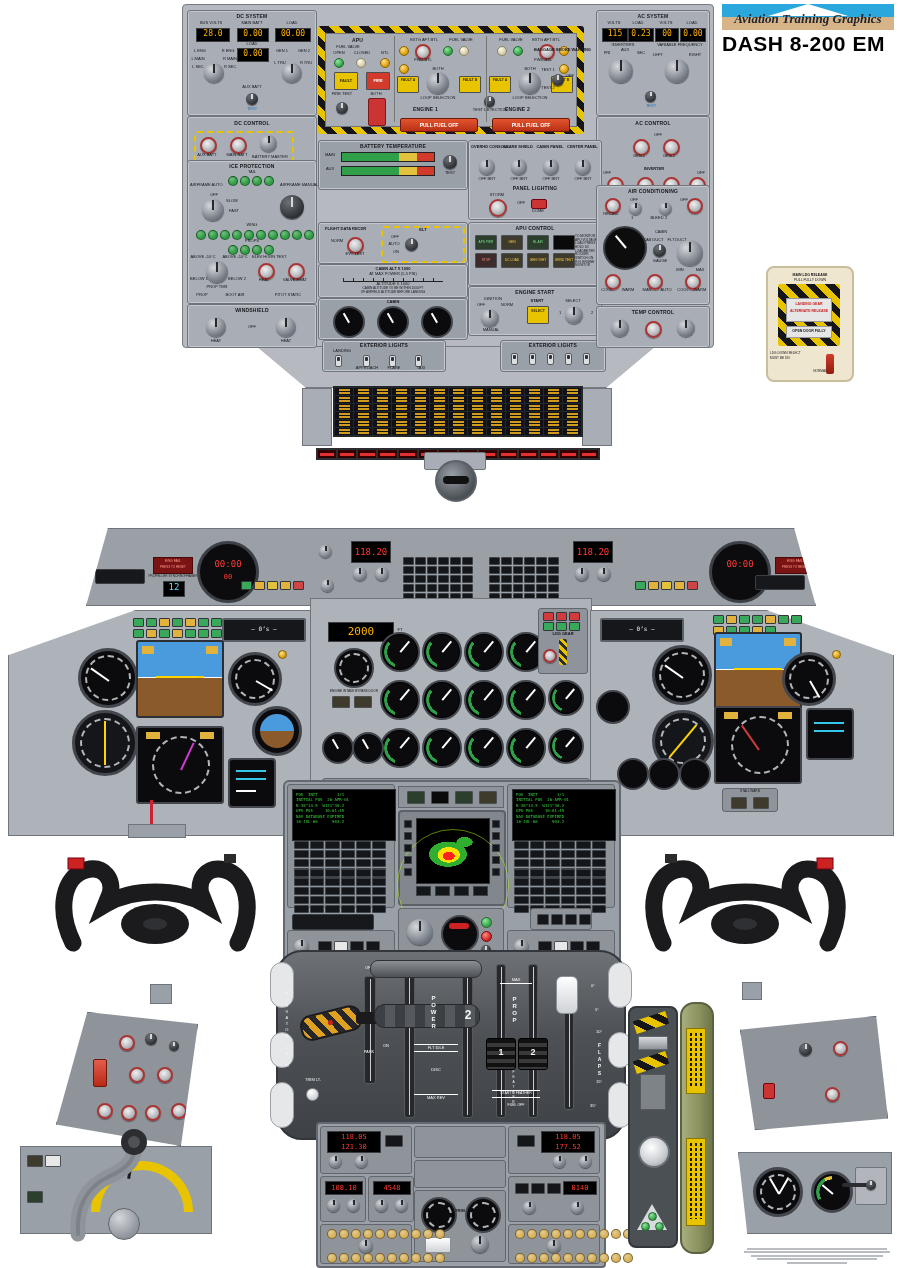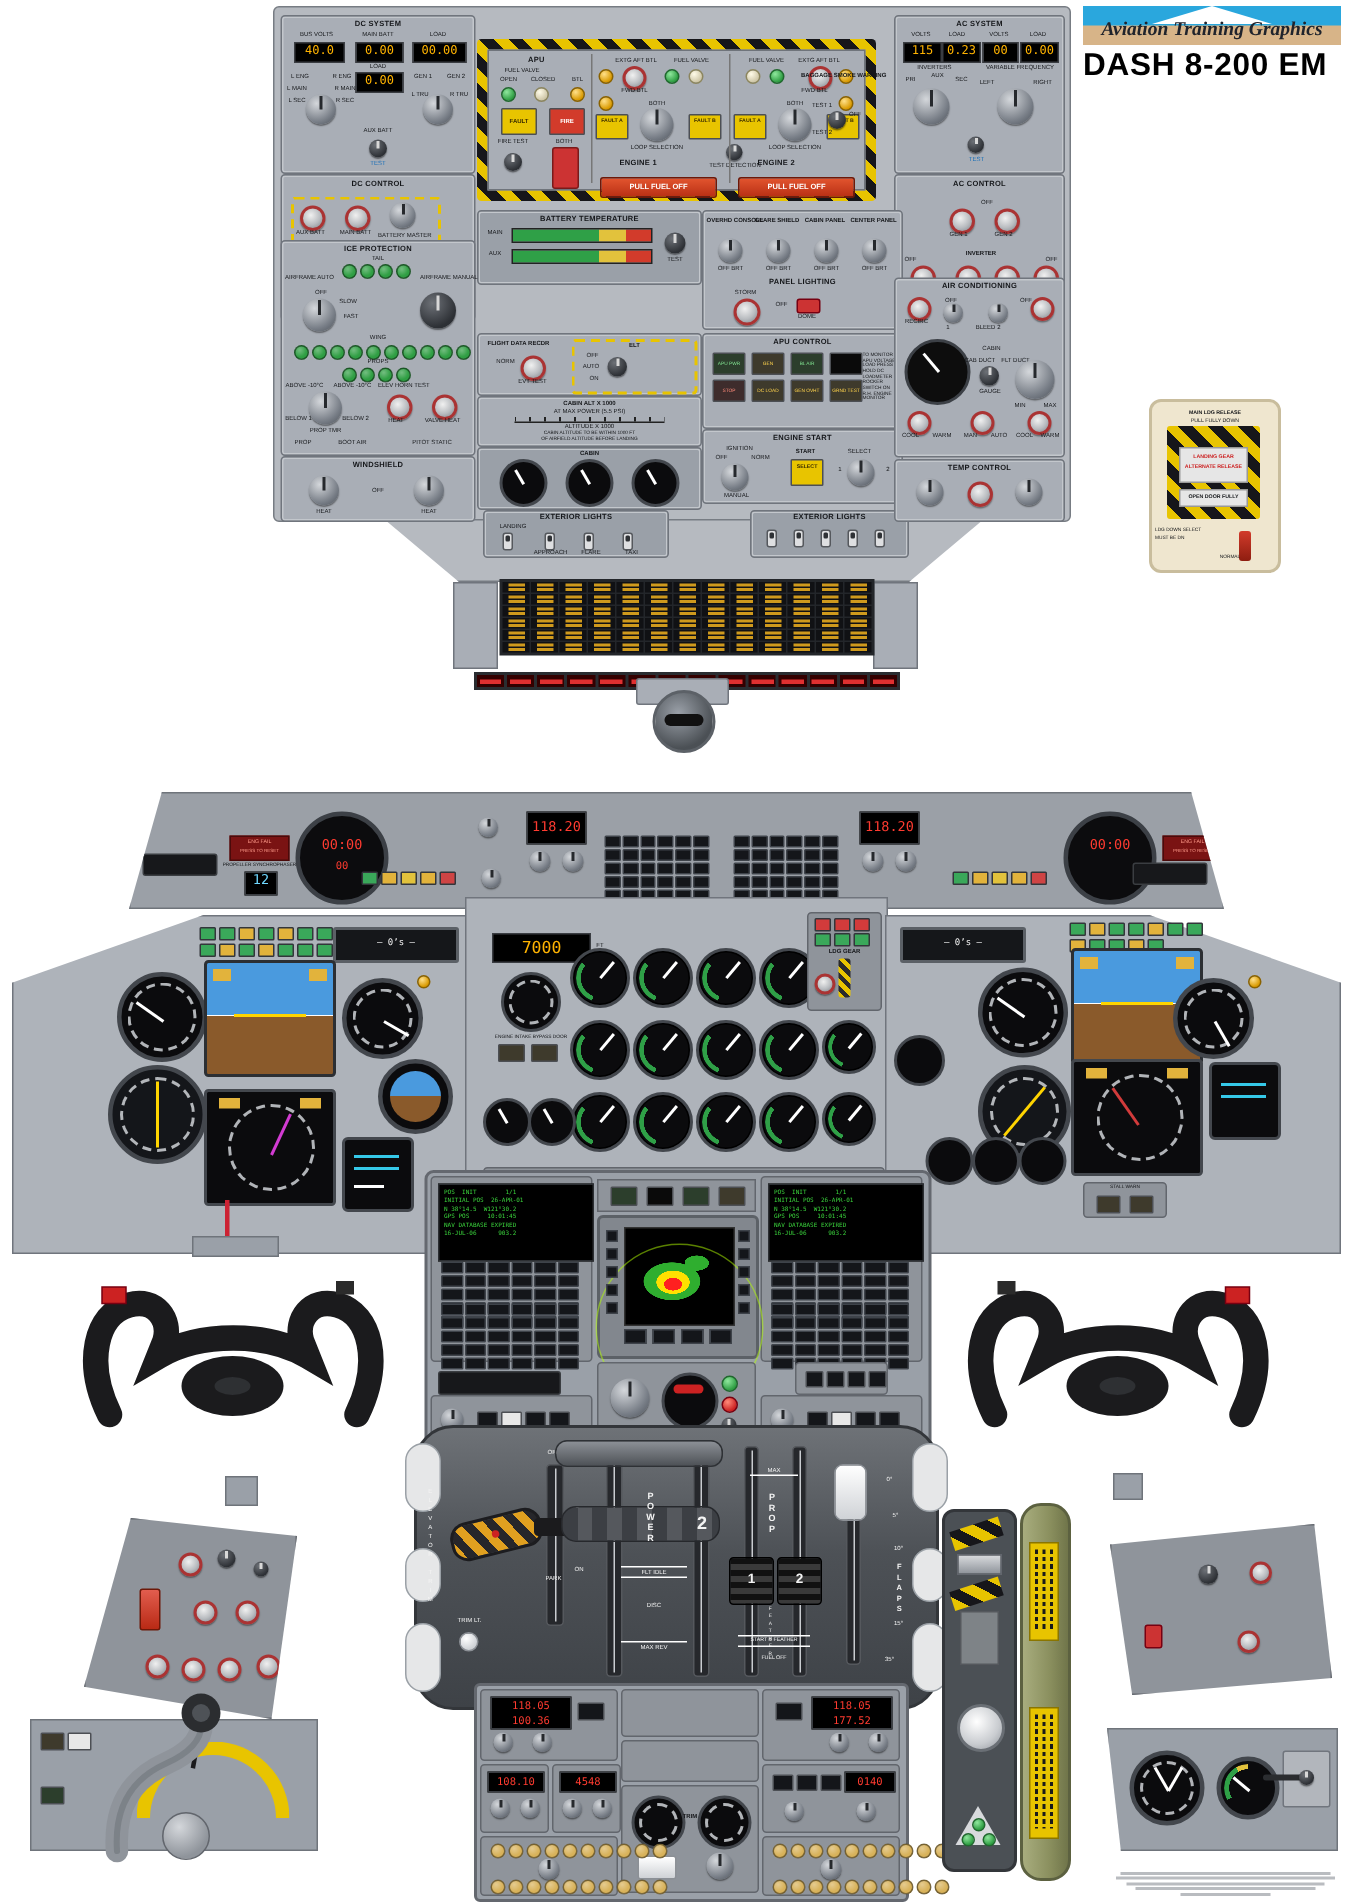--- a/index.html
+++ b/index.html
@@ -67,21 +67,21 @@
     <div class="abs" style="left:0;top:7px;width:172px;text-align:center;font-family:'Liberation Serif',serif;font-style:italic;font-weight:bold;font-size:13px;color:#20242c;">Aviation Training Graphics</div>
   </div>
   <div class="abs" style="left:722px;top:32px;width:176px;font-size:21px;font-weight:bold;color:#000;letter-spacing:.5px;">DASH 8-200 EM</div>
 
   <div class="abs" style="left:182px;top:4px;width:530px;height:342px;background:#b6bac0;border:1px solid #777c83;border-radius:4px;"></div>
   <div class="abs" style="left:206px;top:346px;width:498px;height:40px;background:#b6bac0;border:1px solid #777c83;clip-path:polygon(10% 0,90% 0,80% 100%,20% 100%);"></div>
 
   <div class="p" style="left:187px;top:10px;width:128px;height:104px;">
     <div class="tt" style="left:0;right:0;top:2px;">DC SYSTEM</div>
     <div class="lb" style="left:6px;top:10px;width:34px;">BUS VOLTS</div>
-    <div class="seg" style="left:8px;top:17px;width:32px;height:12px;font-size:8px;">40.0</div>
+    <div class="seg" style="left:8px;top:17px;width:32px;height:12px;font-size:8px;">28.0</div>
     <div class="lb" style="left:48px;top:10px;width:32px;">MAIN BATT</div>
     <div class="seg" style="left:49px;top:17px;width:30px;height:12px;font-size:8px;">0.00</div>
     <div class="lb" style="left:88px;top:10px;width:32px;">LOAD</div>
     <div class="seg" style="left:87px;top:17px;width:34px;height:12px;font-size:8px;">00.00</div>
     <div class="lb" style="left:52px;top:31px;width:24px;">LOAD</div>
     <div class="seg" style="left:49px;top:37px;width:30px;height:12px;font-size:8px;">0.00</div>
     <div class="lb" style="left:2px;top:38px;width:20px;">L ENG</div>
     <div class="lb" style="left:30px;top:38px;width:20px;">R ENG</div>
     <div class="lb" style="left:0px;top:46px;width:20px;">L MAIN</div>
     <div class="lb" style="left:32px;top:46px;width:20px;">R MAIN</div>
@@ -976,21 +976,21 @@
     <div class="abs" style="right:8px;top:4px;width:14px;height:7px;background:#e2b33c;"></div>
   </div>
   <div class="abs" style="left:228px;top:758px;width:44px;height:46px;background:#0b0b0d;border:2px solid #43474d;border-radius:4px;">
     <div class="abs" style="left:6px;top:10px;width:30px;height:2px;background:#35c8e8;"></div>
     <div class="abs" style="left:6px;top:18px;width:30px;height:2px;background:#35c8e8;"></div>
     <div class="abs" style="left:6px;top:30px;width:20px;height:2px;background:#fff;"></div>
   </div>
   <div class="abs" style="left:150px;top:800px;width:3px;height:28px;background:#c23;margin:0;"></div>
   <div class="abs" style="left:128px;top:824px;width:56px;height:12px;background:#9aa0a8;border:1px solid #6f747b;"></div>
 
-  <div class="seg" style="left:328px;top:622px;width:64px;height:18px;font-size:11px;line-height:18px;">7000</div>
+  <div class="seg" style="left:328px;top:622px;width:64px;height:18px;font-size:11px;line-height:18px;">2000</div>
   <div class="lb" style="left:394px;top:628px;width:12px;">FT</div>
   <div class="abs" style="left:334px;top:648px;width:36px;height:36px;border-radius:50%;background:#0b0b0d;border:2px solid #43474d;">
     <div class="tickring" style="inset:3px;"></div>
   </div>
   <div class="lb" style="left:322px;top:690px;width:64px;font-size:3.2px;">ENGINE INTAKE BYPASS DOOR</div>
   <div class="cap" style="left:332px;top:696px;width:16px;height:10px;background:#3e3a2c;"></div>
   <div class="cap" style="left:354px;top:696px;width:16px;height:10px;background:#3e3a2c;"></div>
 
   <div class="g" style="left:380px;top:632px;width:36px;height:36px;"></div>
   <div class="g" style="left:422px;top:632px;width:36px;height:36px;"></div>
@@ -1384,21 +1384,21 @@
     <div class="lbw" style="left:306px;top:32px;width:18px;">0°</div>
     <div class="lbw" style="left:310px;top:56px;width:18px;">5°</div>
     <div class="lbw" style="left:312px;top:78px;width:18px;">10°</div>
     <div class="lbw vt" style="left:318px;top:90px;height:34px;font-size:5px;font-weight:bold;">FLAPS</div>
     <div class="lbw" style="left:312px;top:128px;width:18px;">15°</div>
     <div class="lbw" style="left:306px;top:152px;width:18px;">35°</div>
   </div>
 
   <div class="abs" style="left:316px;top:1122px;width:286px;height:142px;background:#9aa0a8;border:2px solid #64686f;border-radius:4px;"></div>
   <div class="pdk" style="left:320px;top:1126px;width:90px;height:46px;">
-    <div class="seg red" style="left:6px;top:4px;width:52px;height:20px;font-size:7px;line-height:10px;"><span>118.05</span><br><span>100.36</span></div>
+    <div class="seg red" style="left:6px;top:4px;width:52px;height:20px;font-size:7px;line-height:10px;"><span>118.05</span><br><span>121.30</span></div>
     <div class="kn" style="left:8px;top:28px;width:13px;height:13px;"></div>
     <div class="kn" style="left:34px;top:28px;width:13px;height:13px;"></div>
     <div class="cap" style="left:64px;top:8px;width:16px;height:10px;background:#14161a;"></div>
   </div>
   <div class="pdk" style="left:508px;top:1126px;width:90px;height:46px;">
     <div class="seg red" style="left:32px;top:4px;width:52px;height:20px;font-size:7px;line-height:10px;"><span>118.05</span><br><span>177.52</span></div>
     <div class="kn" style="left:44px;top:28px;width:13px;height:13px;"></div>
     <div class="kn" style="left:70px;top:28px;width:13px;height:13px;"></div>
     <div class="cap" style="left:8px;top:8px;width:16px;height:10px;background:#14161a;"></div>
   </div>

